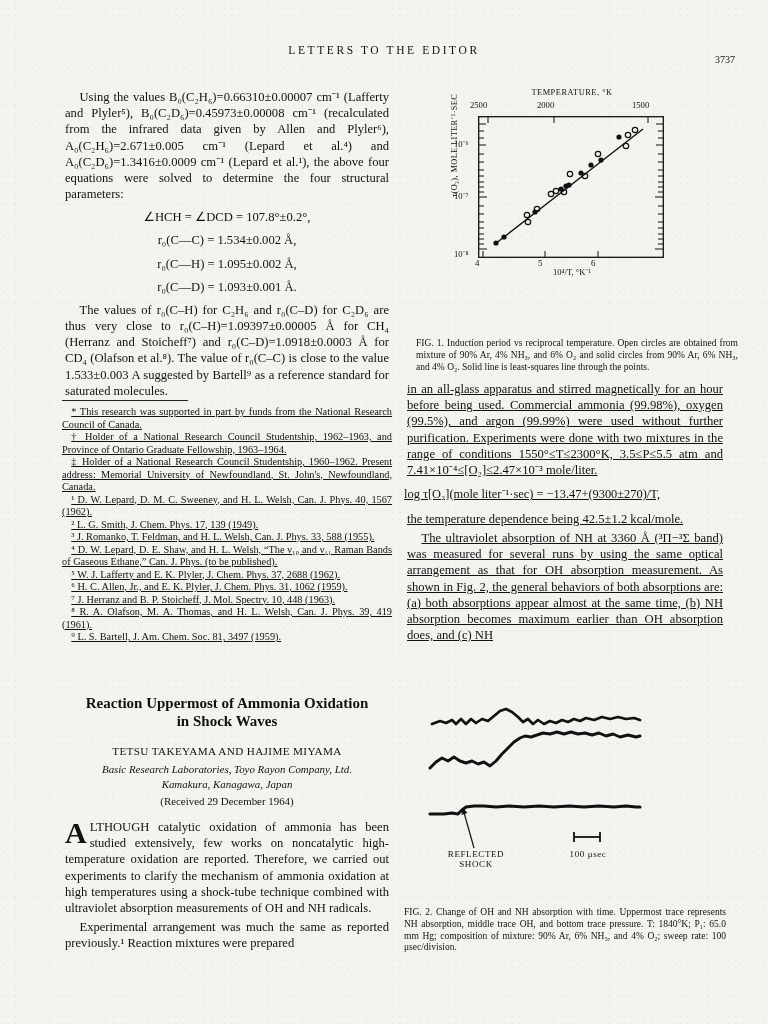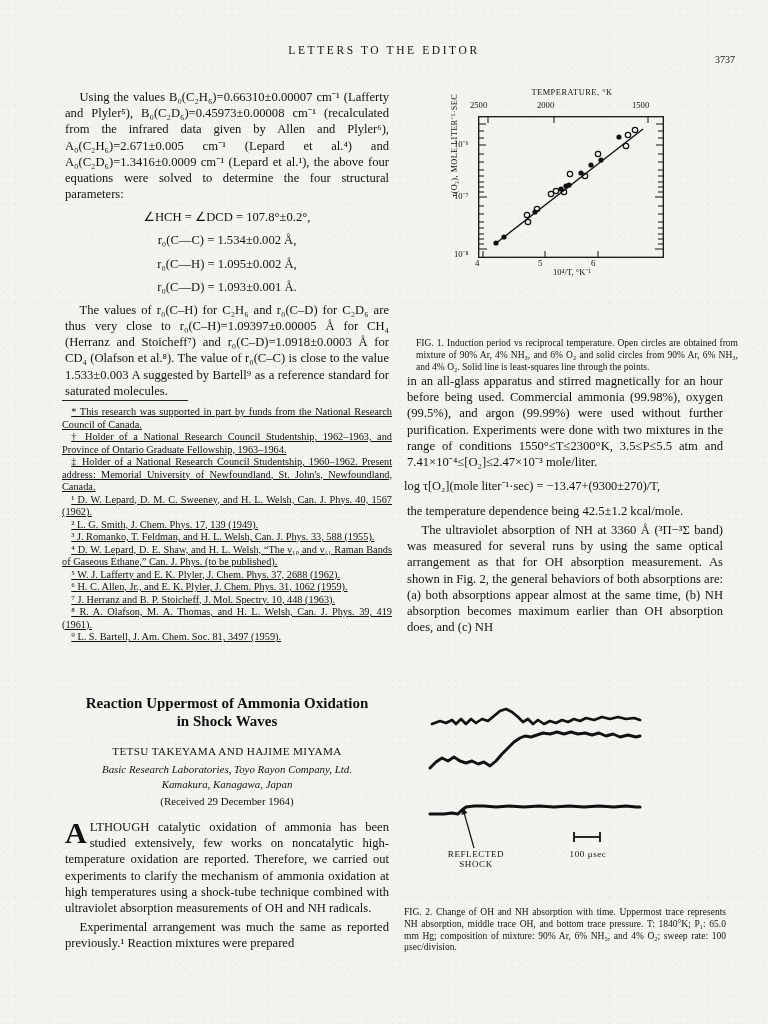--- a/index.html
+++ b/index.html
@@ -26,21 +26,21 @@
   .running-head{
     position:absolute;left:0;top:44px;width:768px;text-align:center;
     font-size:11.5px;letter-spacing:2.6px;font-weight:400;
   }
   .folio{
     position:absolute;right:33px;top:54px;font-size:10px;
   }
 
   .col{position:absolute;font-size:12.6px;line-height:1.285;text-align:justify;}
   .col-left{left:62px;top:86px;width:330px;}
-  .col-right{left:404px;top:370px;width:322px;}
+  .col-right{left:404px;top:378px;width:322px;text-decoration:underline;}
 
   p{margin:3px;text-indent:1.15em;}
   p.noind{text-indent:0;}
 
   .eqn{text-align:center;text-indent:0;margin:7px 0 2px 0;white-space:nowrap;}
   .eqn.sm{font-size:12.4px;}
 
   
   .rule{
     position:absolute;left:62px;top:400px;width:126px;height:1px;background:#222;

